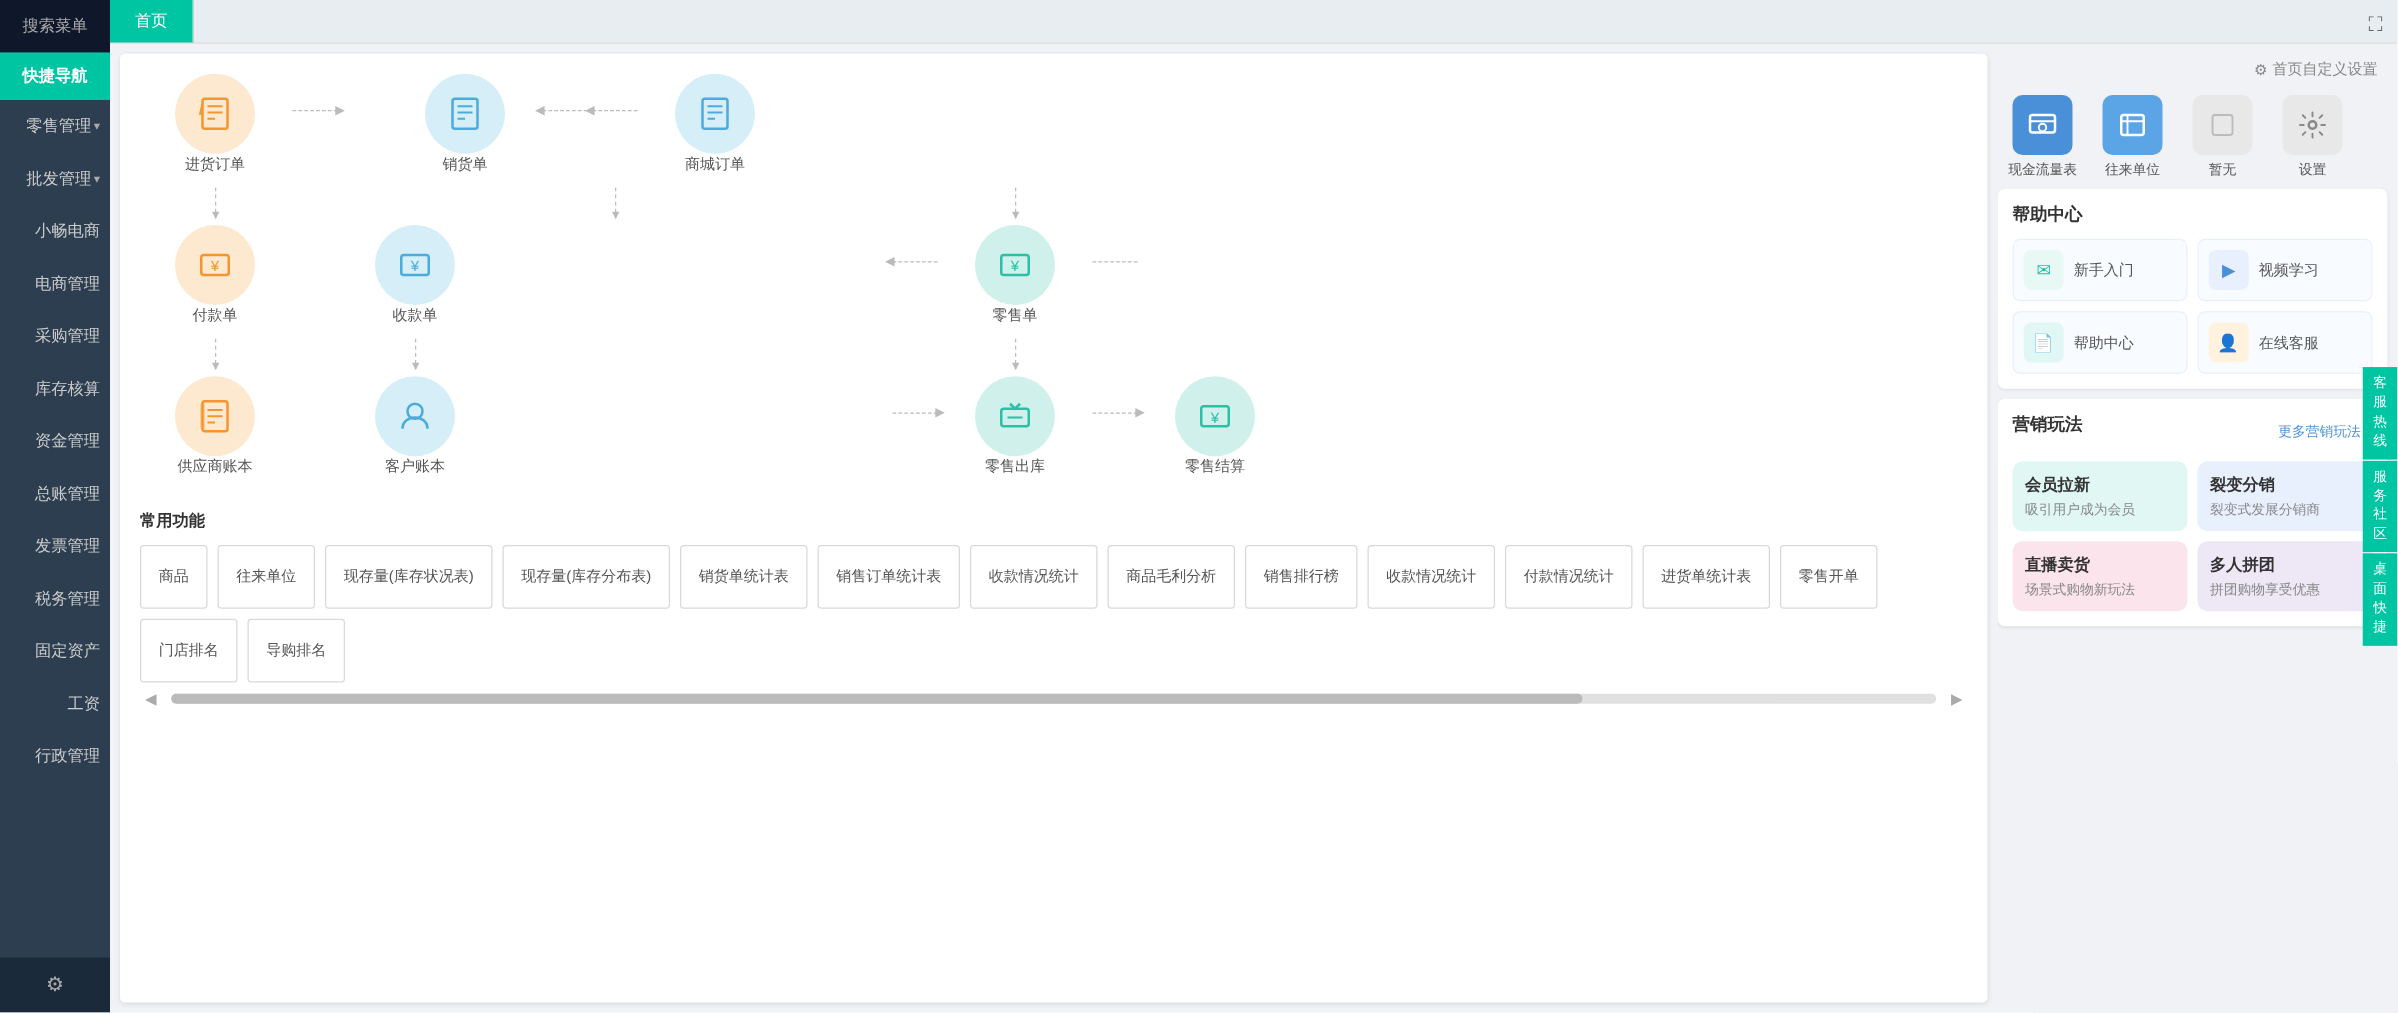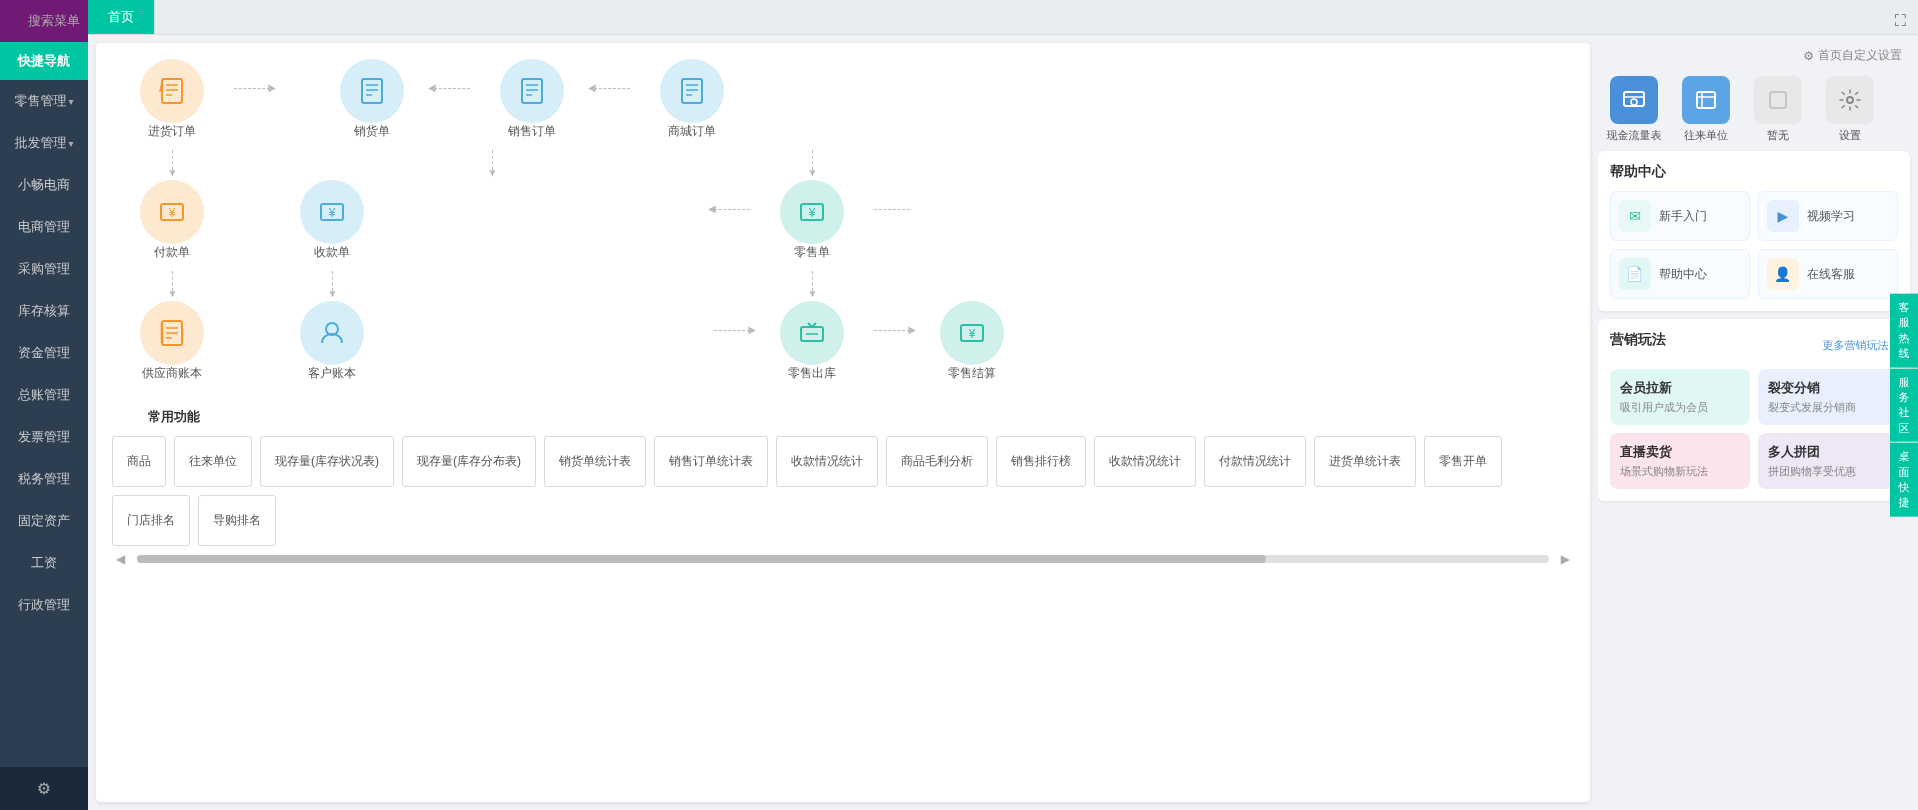--- a/index.html
+++ b/index.html
@@ -9,44 +9,44 @@
     .sidebar {
       width: 88px;
       background: #2d3e50;
       display: flex;
       flex-direction: column;
       flex-shrink: 0;
       height: 100%;
       overflow: hidden;
     }
     .sidebar-search {
-      background: #701a75;
+      background: #0f172a;
       color: #aaa;
-      text-align: right;
+      text-align: center;
       padding: 12px 8px;
       font-size: 13px;
       cursor: pointer;
     }
     .sidebar-nav-header {
       background: #00c5a3;
       color: white;
       text-align: center;
       padding: 10px 8px;
       font-size: 13px;
       font-weight: bold;
     }
     .sidebar-item {
       color: #ccc;
       text-align: center;
       padding: 12px 8px;
       font-size: 13px;
       cursor: pointer;
       display: flex;
       align-items: center;
-      justify-content: center;
+      justify-content: flex-end;
       gap: 2px;
       position: relative;
     }
     .sidebar-item .arrow { font-size: 10px; color: #aaa; }
     .sidebar-bottom {
       margin-top: auto;
       background: #1a2a3a;
       padding: 12px 8px;
       text-align: center;
       cursor: pointer;
@@ -141,21 +141,20 @@
 
     
     .common-functions {
       margin-top: 16px;
     }
     .common-title {
       font-size: 13px;
       color: #333;
       margin-bottom: 10px;
       font-weight: bold;
-      margin-left: 36px;
     }
     .func-buttons {
       display: flex;
       flex-wrap: wrap;
       gap: 8px;
     }
     .func-btn {
       border: 1px solid #d9d9d9;
       background: white;
       padding: 16px 14px;
@@ -484,31 +483,20 @@
             </div>
             <span class="flow-label">销货单</span>
           </div>
 
           <div class="spacer" style="display:flex;align-items:center;justify-content:center;margin-bottom:22px;">
             <div style="border-top:1px dashed #bbb;width:36px;position:relative;">
               <span style="position:absolute;left:-6px;top:-7px;color:#bbb;font-size:10px;">◀</span>
             </div>
           </div>
 
-          <div class="node-col">
-            <div class="flow-circle blue">
-              <svg width="32" height="32" viewBox="0 0 32 32">
-                  <rect x="6" y="4" width="20" height="24" rx="2" fill="none" stroke="#4aabdc" stroke-width="2"></rect>
-                  <line x1="10" y1="10" x2="22" y2="10" stroke="#4aabdc" stroke-width="1.5"></line>
-                  <line x1="10" y1="15" x2="22" y2="15" stroke="#4aabdc" stroke-width="1.5"></line>
-                  <line x1="10" y1="20" x2="16" y2="20" stroke="#4aabdc" stroke-width="1.5"></line>
-                </svg>
-            </div>
-            <span class="flow-label">销售订单</span>
-          </div>
 
           <div class="spacer" style="display:flex;align-items:center;justify-content:center;margin-bottom:22px;">
             <div style="border-top:1px dashed #bbb;width:36px;position:relative;">
               <span style="position:absolute;left:-6px;top:-7px;color:#bbb;font-size:10px;">◀</span>
             </div>
           </div>
 
           <div class="node-col">
             <div class="flow-circle blue">
               <svg width="32" height="32" viewBox="0 0 32 32">

